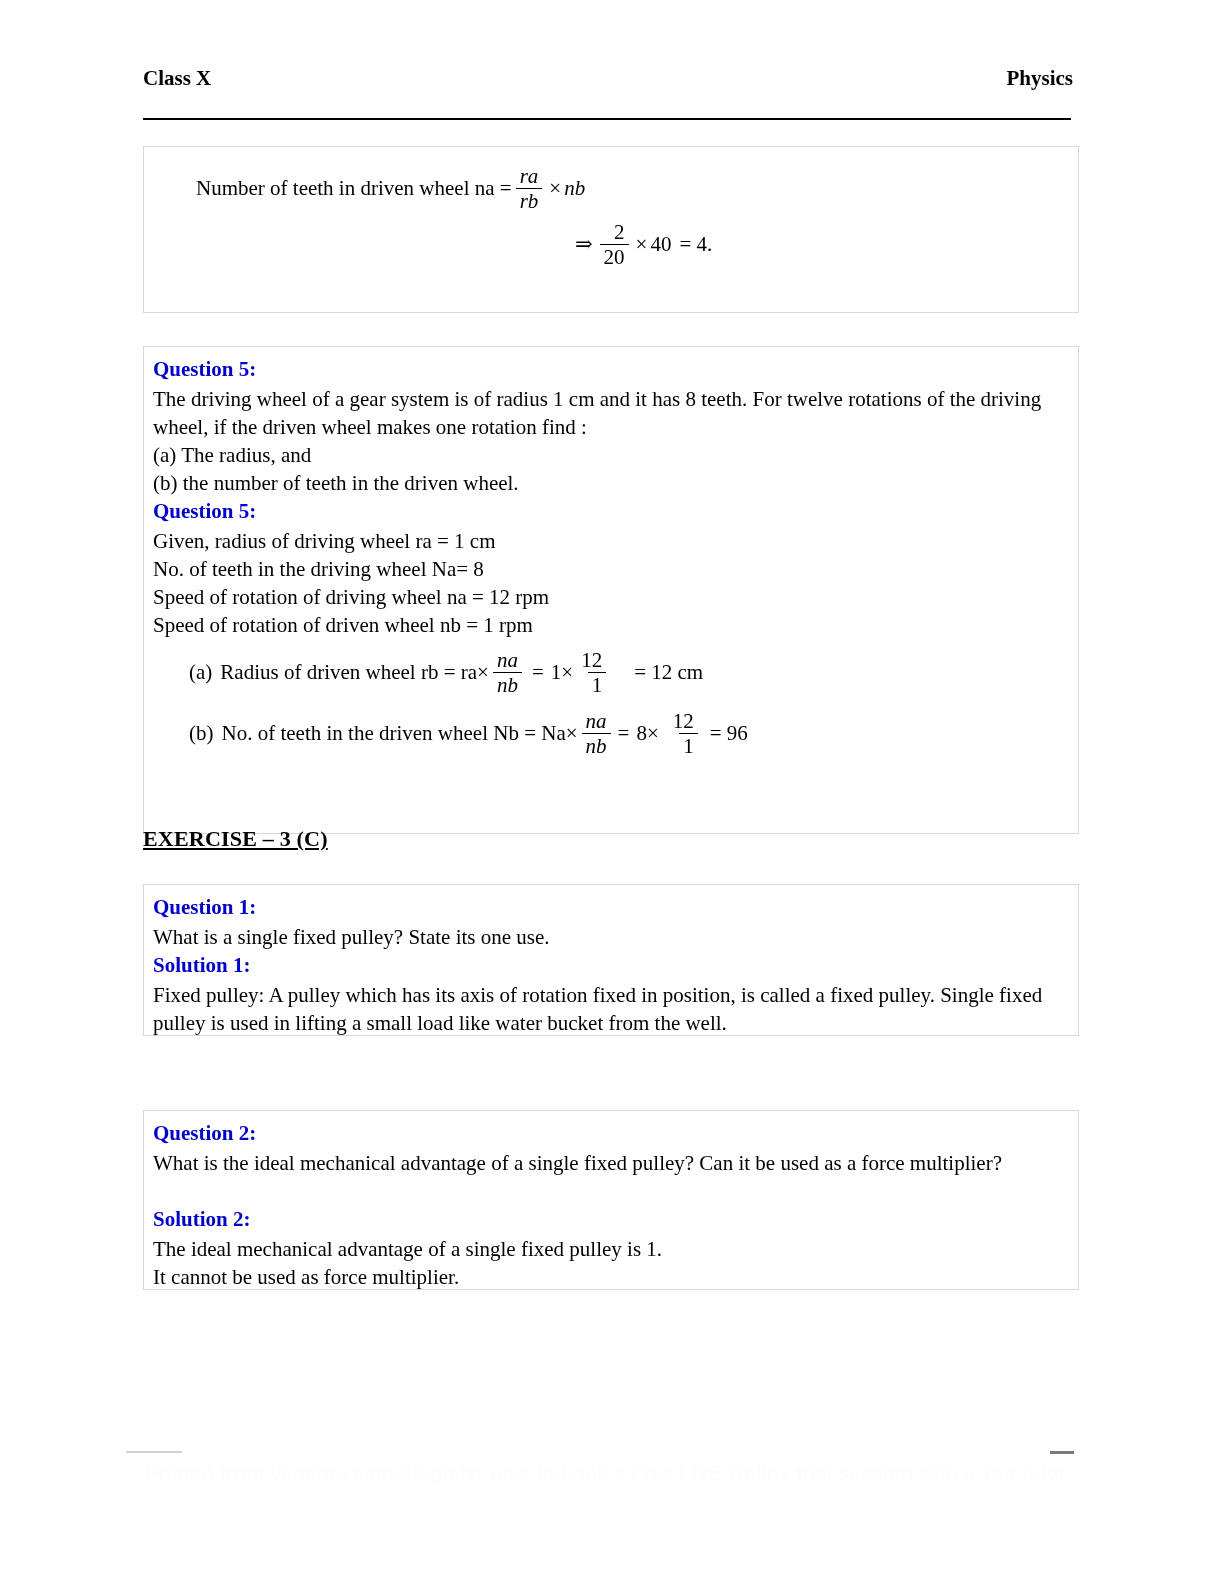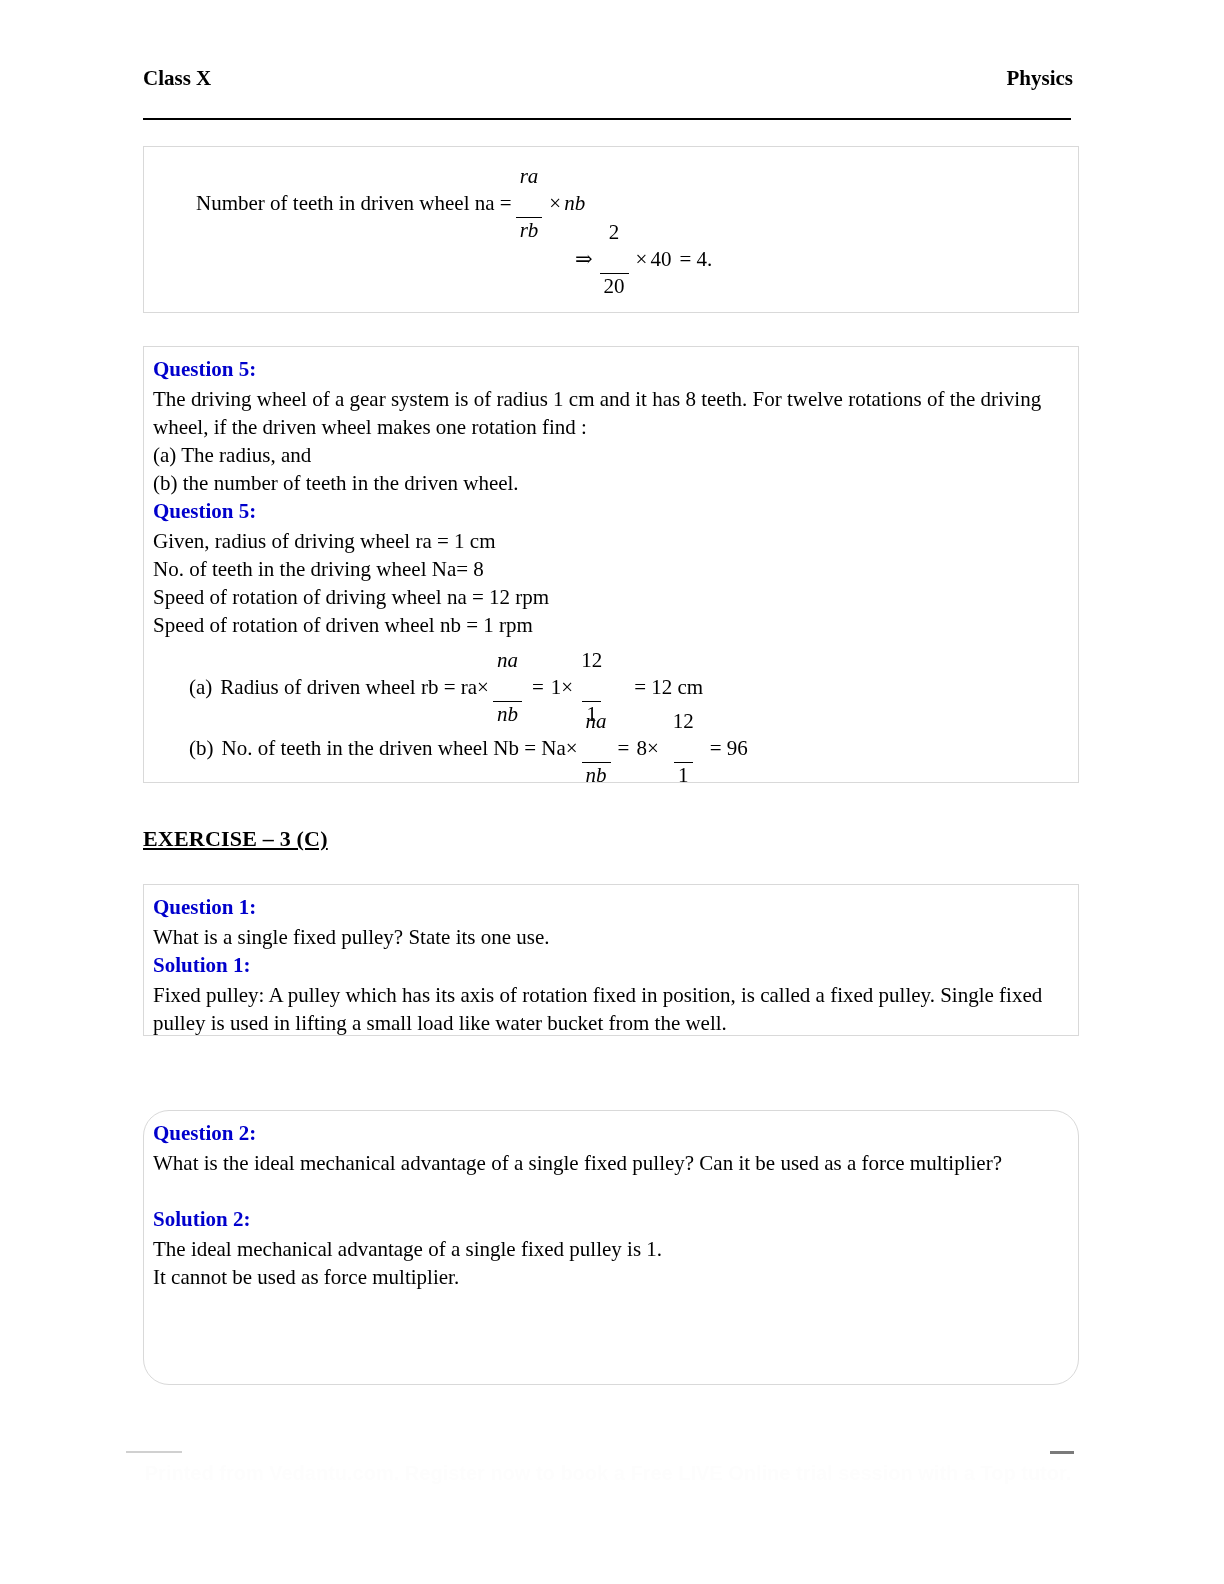--- a/index.html
+++ b/index.html
@@ -52,23 +52,23 @@
   .qbox {
     position: absolute;
     left: 143px;
     width: 936px;
     border: 1px solid #d9d9d9;
     box-sizing: border-box;
     background: #ffffff;
   }
 
   .box-formula { top: 146px;  height: 167px; }
-  .box-q5      { top: 346px;  height: 437px; }
+  .box-q5      { top: 346px;  height: 488px; }
   .box-q1      { top: 884px;  height: 152px; }
-  .box-q2      { top: 1110px; height: 275px; border-radius: 26px; }
+  .box-q2      { top: 1110px; height: 180px; }
 
   
   .qhead {
     color: #0000cc;
     font-weight: bold;
     font-size: 21px;
     line-height: 28px;
   }
   .ptext {
     font-size: 21px;
@@ -91,25 +91,24 @@
   
   .mathline {
     display: flex;
     align-items: center;
     font-size: 21px;
     white-space: nowrap;
   }
   .frac {
     display: inline-flex;
     flex-direction: column;
-    align-items: center;
+    align-items: flex-end;
     vertical-align: middle;
     margin: 0 4px;
     line-height: 1.05;
-    gap: 29px;
   }
   .frac .num {
     padding: 0 4px 1px 4px;
   }
   .frac .den {
     padding: 1px 4px 0 4px;
     border-top: 1.4px solid #000;
   }
   .ital { font-style: italic; }
   .op { margin: 0 3px; }

